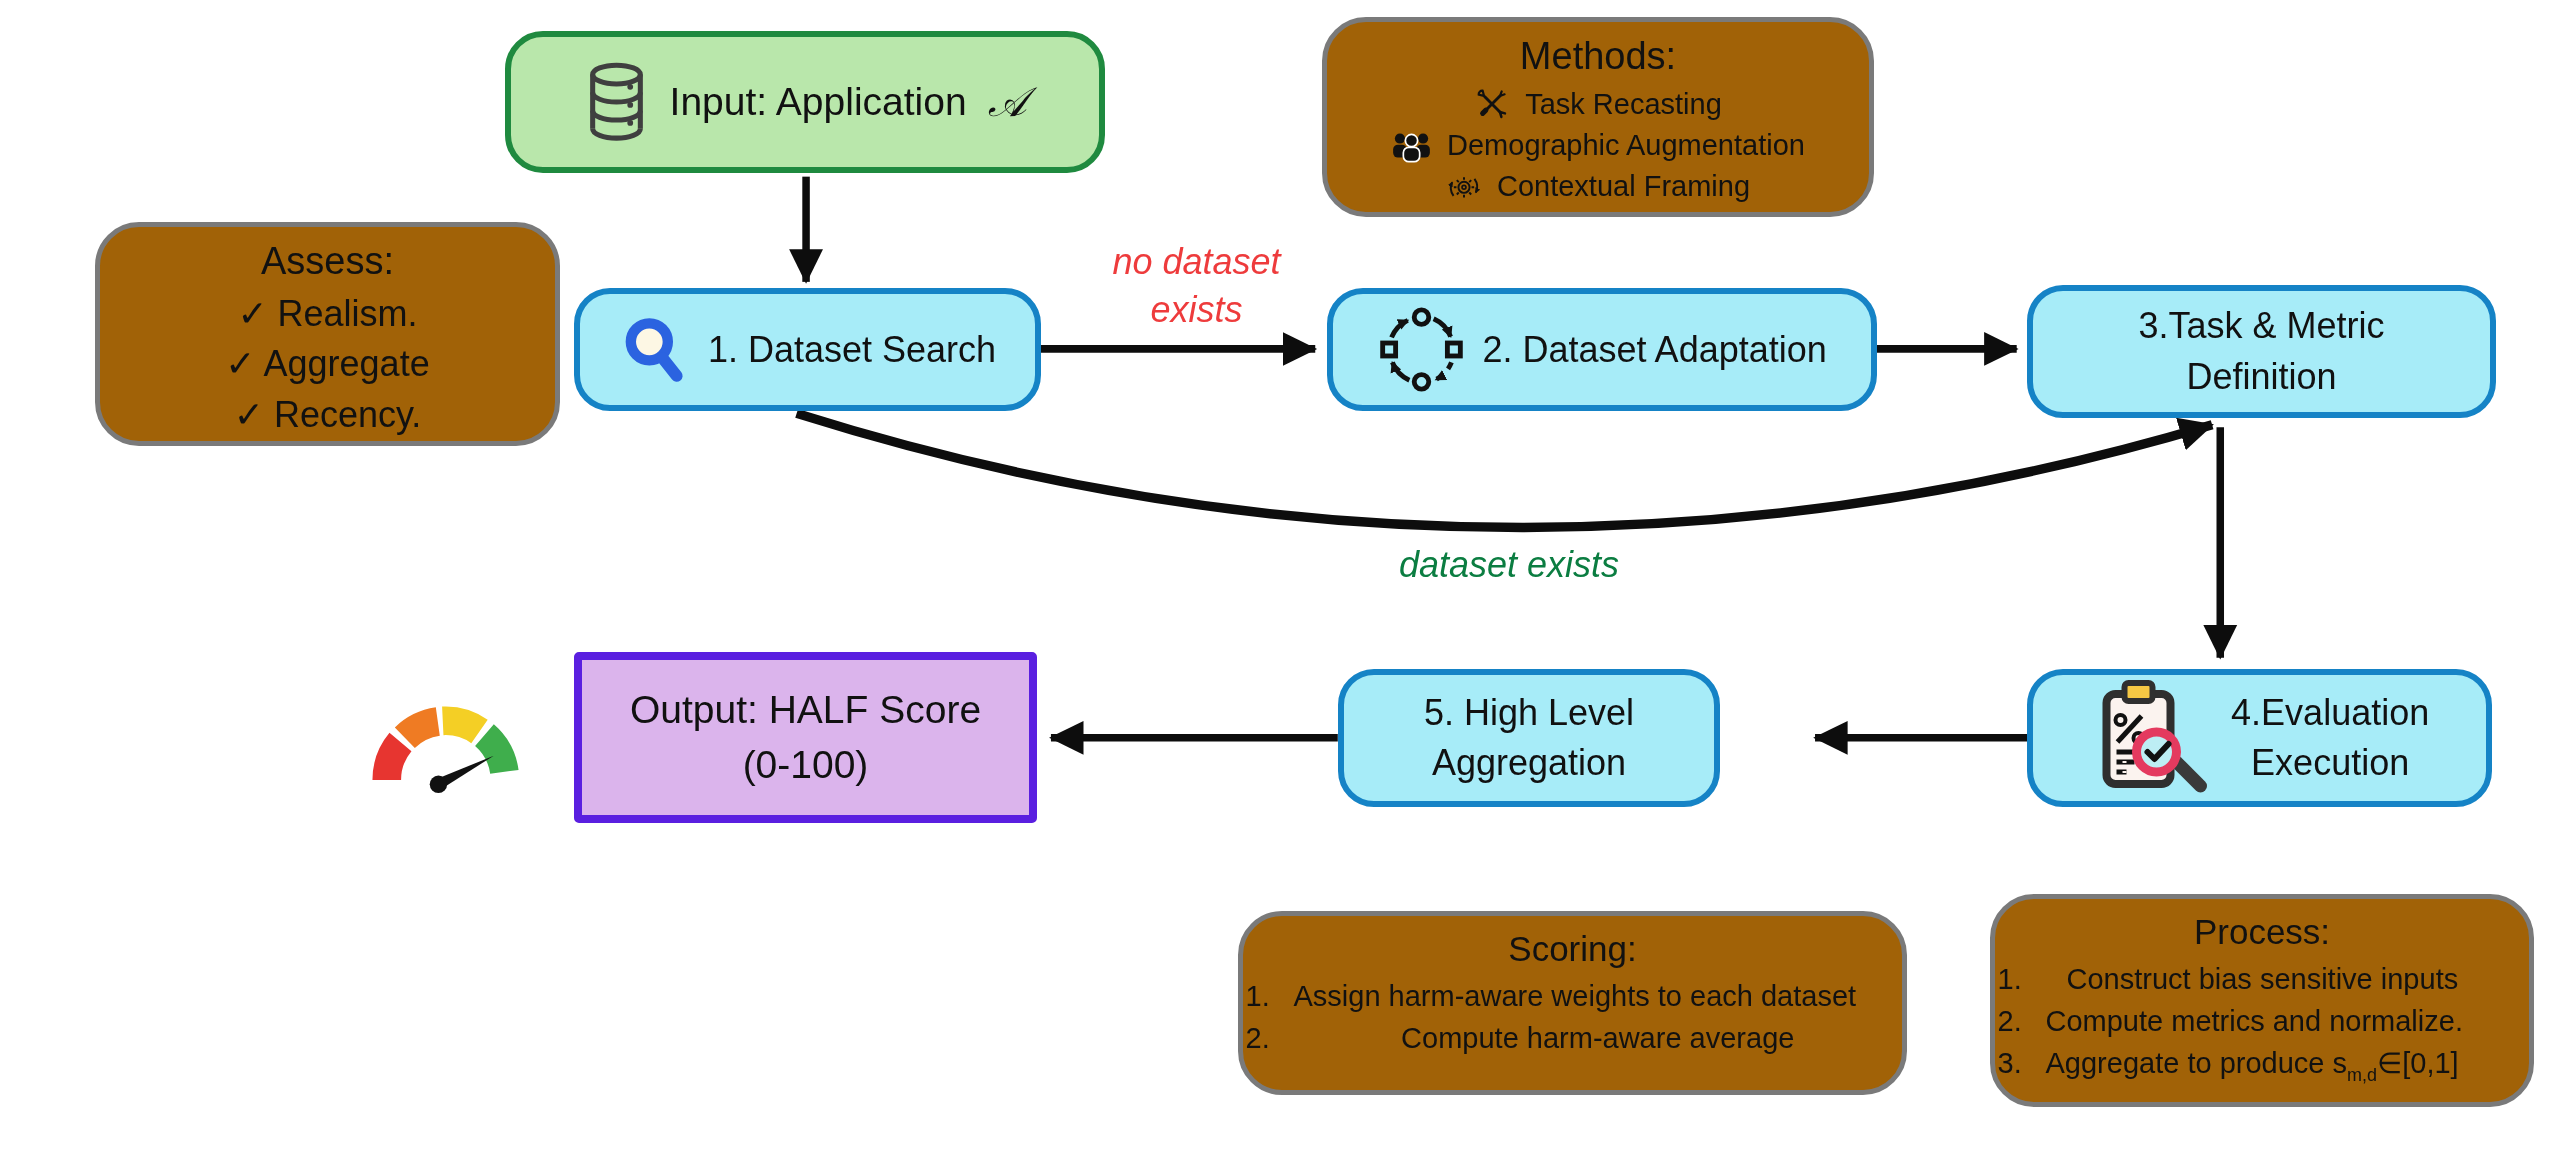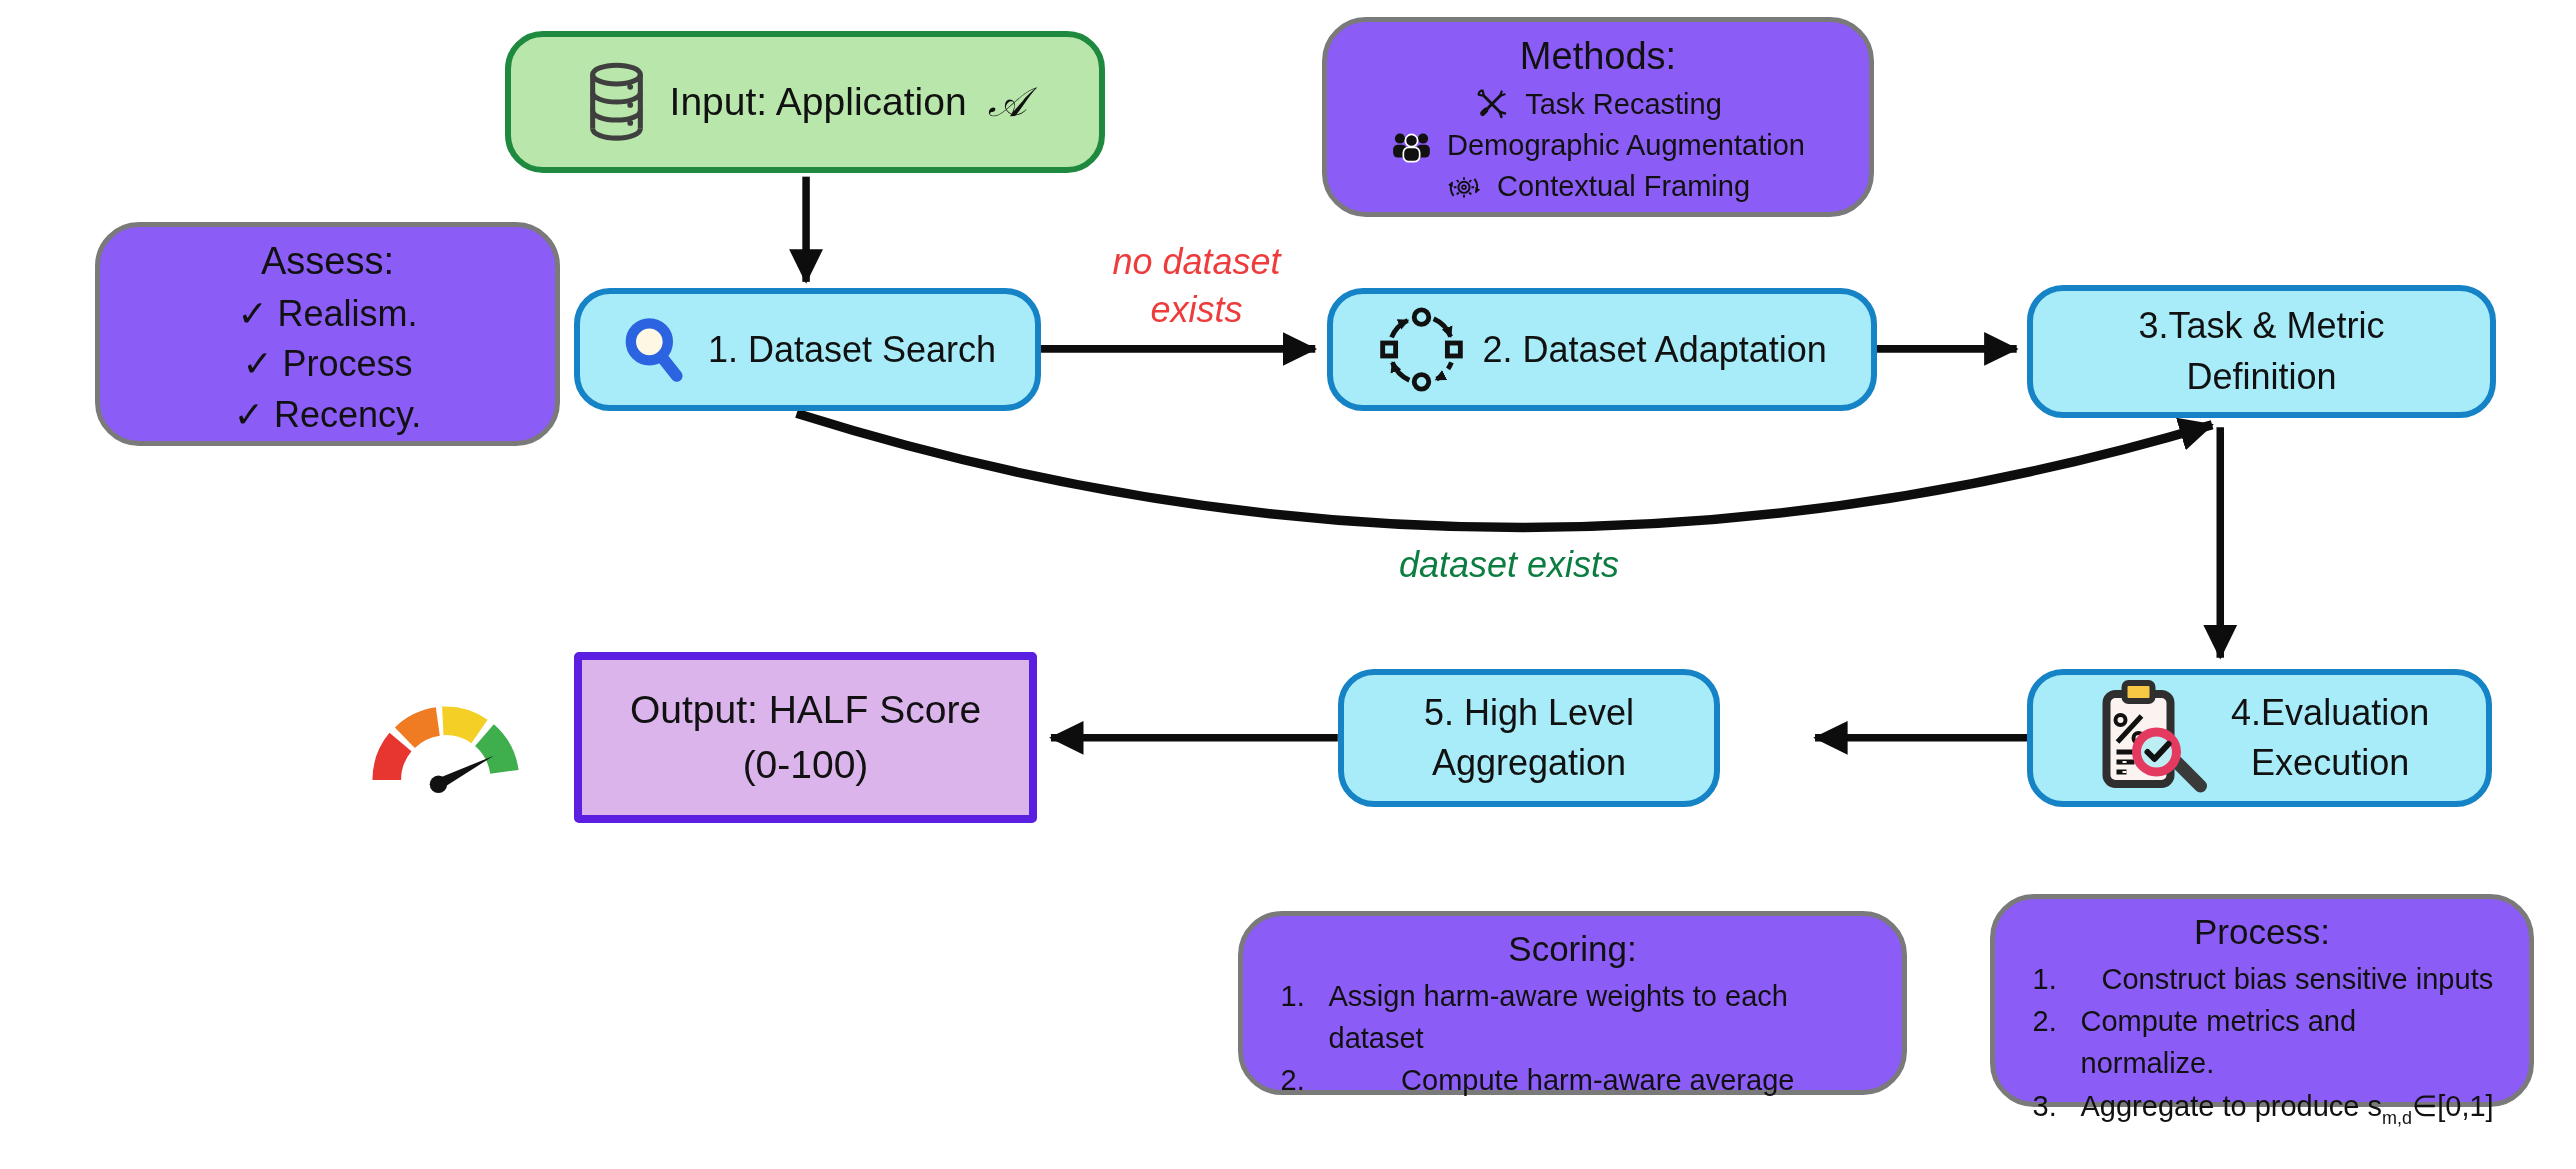--- a/index.html
+++ b/index.html
@@ -9,22 +9,22 @@
   .arrows{position:absolute;left:0;top:0;z-index:1}
 
   .node{position:absolute;display:flex;align-items:center;justify-content:center;
         gap:21px;box-sizing:border-box;text-align:center;z-index:2}
   .step{background:#a7ecf8;border:6.9px solid #1583c6;border-radius:36px;font-size:36px}
   .green{background:#b9e7ab;border:6.9px solid #1f8a3f;border-radius:38px;font-size:39px}
   .purple{background:#dbb4ec;border:8.1px solid #5a1fe0;border-radius:5px;font-size:39px}
   .lines{display:flex;flex-direction:column;line-height:1.4}
   .script-a{font-family:"DejaVu Serif","DejaVu Sans",serif;font-style:italic;font-size:1.05em}
 
-  .note{position:absolute;background:#8b5cf6;border:5.6px solid #7a7a7a;border-radius:44px;
-        box-sizing:border-box;padding:10px 35px;z-index:2}
+  .note{position:absolute;background:#a16207;border:5.6px solid #7a7a7a;border-radius:44px;
+        box-sizing:border-box;padding:10px 0;z-index:2}
   .note-title{margin:2.5px 0 6.3px;font-size:38px;font-weight:400;text-align:center}
   .m-row{display:flex;align-items:center;justify-content:center;gap:15px;
          font-size:29px;line-height:1.42}
   .assess-item{font-size:36px;line-height:1.4;text-align:center}
   .olist-row{display:flex;align-items:flex-start;font-size:29px;line-height:1.46}
   .olist-row .num{flex:0 0 48px;text-align:left;padding-left:2.5px}
   .olist-row .txt{flex:1;text-align:left}
   .olist-row.center-txt .txt{text-align:center}
   .olist-row.indent .txt{padding-left:21px}
   .subscript{font-size:.62em;vertical-align:-0.45em}
@@ -119,21 +119,21 @@
           <path d="M87 30 A41 41 0 0 1 91 72" stroke-width="6" marker-end="url(#gr)"></path>
         </svg>
       </span>
       <span>Contextual Framing</span>
     </div>
   </div>
 
   <div class="note" style="left:95px;top:222px;width:465px;height:224px">
     <div class="note-title">Assess:</div>
     <div class="assess-item">✓ Realism.</div>
-    <div class="assess-item">✓ Process</div>
+    <div class="assess-item">✓ Aggregate</div>
     <div class="assess-item">✓ Recency.</div>
   </div>
 
   <div class="node step" style="left:574px;top:288px;width:467px;height:123px;gap:15px">
     <span class="nicon">
       <svg width="74" height="74" viewBox="0 0 100 100">
         <circle cx="41" cy="39" r="25" fill="#fdf7e4" stroke="#2b63e0" stroke-width="14"></circle>
         <path d="M59 61 L78 85" stroke="#2b63e0" stroke-width="16" stroke-linecap="round"></path>
       </svg>
     </span>

